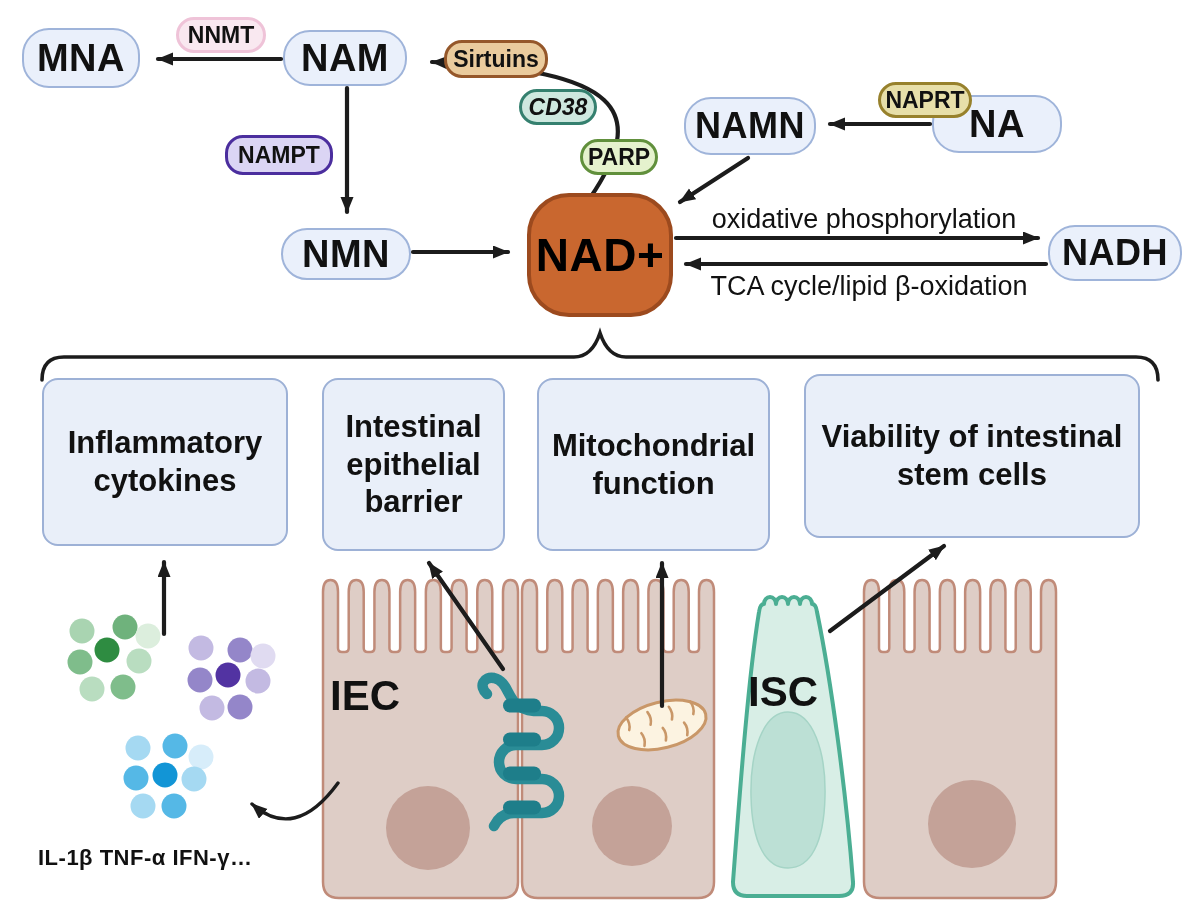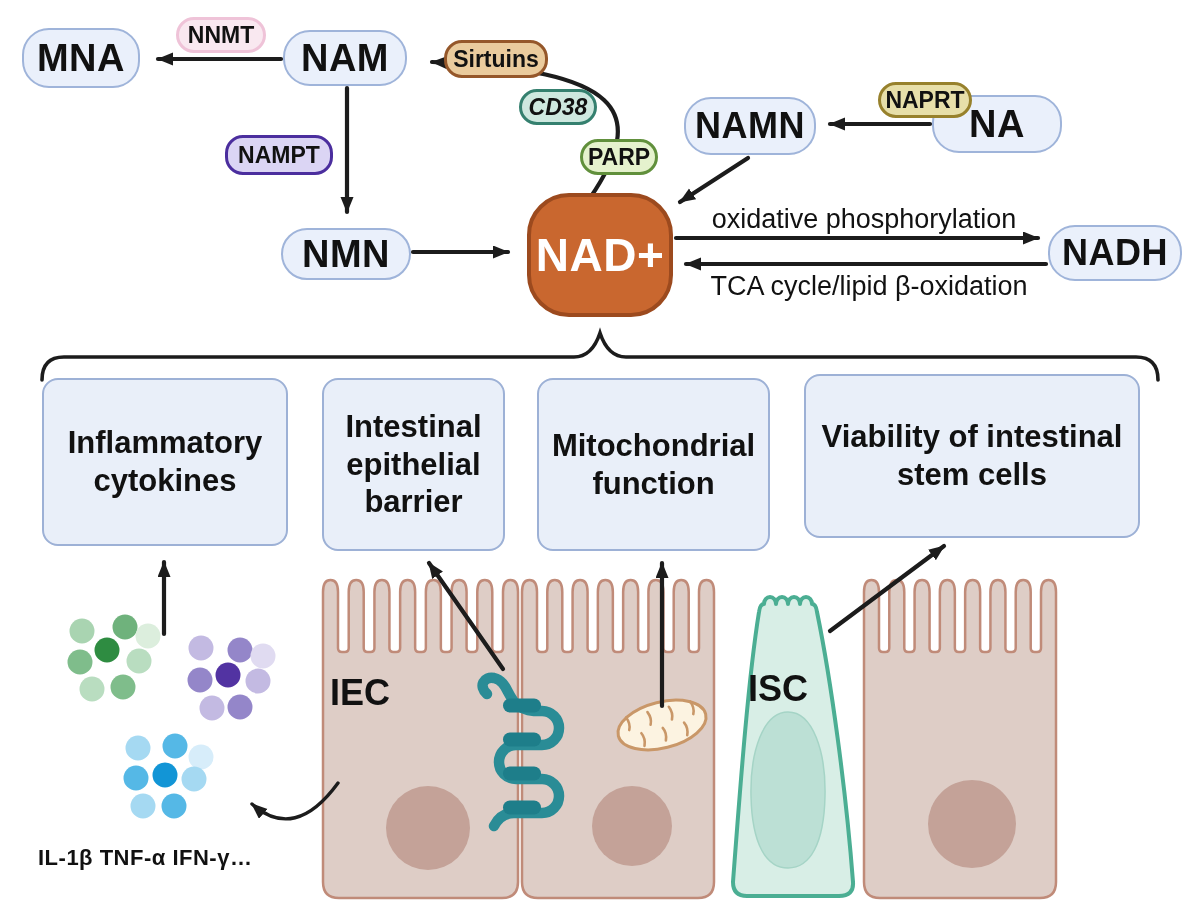--- a/index.html
+++ b/index.html
@@ -5,34 +5,34 @@
   html,body{margin:0;padding:0;background:#ffffff;}
   .stage{position:relative;width:1200px;height:911px;background:#ffffff;overflow:hidden;
          font-family:"Liberation Sans","DejaVu Sans",sans-serif;color:#111;}
   svg#art{position:absolute;left:0;top:0;}
   .abs{position:absolute;box-sizing:border-box;}
   .node{display:flex;align-items:center;justify-content:center;text-align:center;
         background:#EAF0FB;border:2.5px solid #9FB4DA;border-radius:27px;
         font-size:38px;font-weight:600;letter-spacing:.5px;}
   .node.sm{font-size:36px;}
   .nad{background:#C9672F;border:4px solid #9C4A1E;border-radius:42px;
-       color:#ffffff;font-size:46px;font-weight:700;}
+       color:#000000;font-size:46px;font-weight:700;}
   .pill{display:flex;align-items:center;justify-content:center;text-align:center;
         border-radius:18px;font-size:23px;font-weight:600;border:3px solid;}
   .pill.nnmt{background:#F9E8F0;border-color:#EFC3D8;}
   .pill.sirtuins{background:#EACB9D;border-color:#95572A;}
   .pill.cd38{background:#CEE8DF;border-color:#35806F;font-style:italic;}
   .pill.parp{background:#E5F2CD;border-color:#61903C;}
   .pill.nampt{background:#DBD5F4;border-color:#4B2E9E;}
   .pill.naprt{background:#E7DFA9;border-color:#97812C;margin-left:40px;}
   .outcome{display:flex;align-items:center;justify-content:center;text-align:center;
         background:#E9EFF9;border:2.5px solid #9DB1D6;border-radius:16px;
         font-size:31px;font-weight:600;line-height:1.22;padding:24px 10px;}
   .flux{font-size:27px;font-weight:500;text-align:center;}
-  .celllabel{font-size:36px;font-weight:600;}
+  .celllabel{font-size:42px;font-weight:600;}
   .caption{font-size:22px;font-weight:700;letter-spacing:.5px;}
 </style>
 </head>
 <body>
 
 <div class="stage">
 
   <svg id="art" width="1200" height="911" viewBox="0 0 1200 911">
     <defs>
       <marker id="ah" markerUnits="userSpaceOnUse" markerWidth="18" markerHeight="15" refX="15" refY="6.5" orient="auto">

